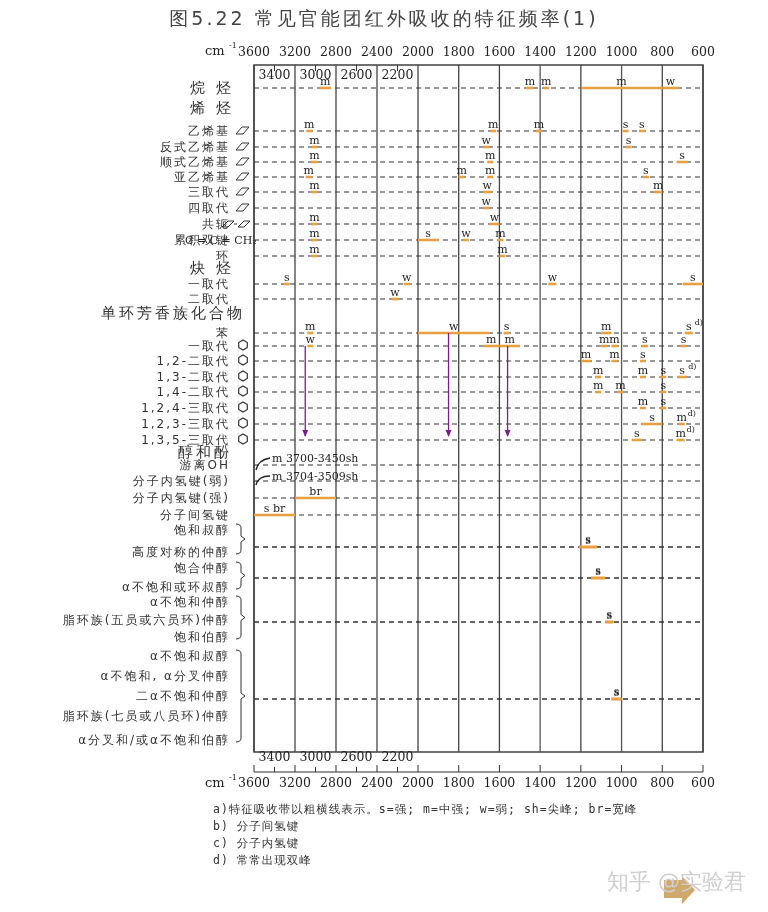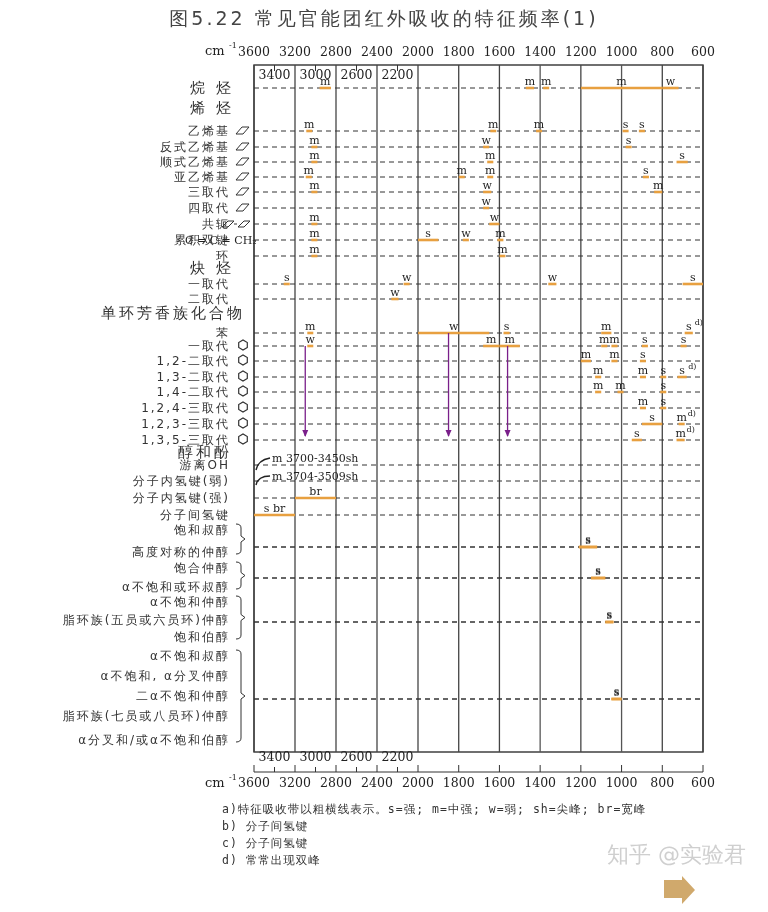--- a/index.html
+++ b/index.html
@@ -1,23 +1,23 @@
 <!DOCTYPE html>
 <html><head>
 <meta charset="utf-8">
 <style>
   html, body { margin:0; padding:0; background:#ffffff; }
   body { width:768px; height:912px; position:relative; overflow:hidden;
          font-family:"DejaVu Serif", "Liberation Serif", serif; color:#222; }
   .title { position:absolute; left:0; width:768px; top:6px; text-align:center;
            font-size:19px; letter-spacing:3px; color:#444; font-family:"DejaVu Sans", sans-serif; }
   #chart { position:absolute; left:0; top:0; width:768px; height:912px; }
-  .foot { position:absolute; left:222px; font-size:11.5px; color:#333; letter-spacing:1px;
+  .foot { position:absolute; left:213px; font-size:11.5px; color:#333; letter-spacing:1px;
           font-family:"DejaVu Sans Mono", monospace; }
-  .wm { position:absolute; right:22px; top:840px; font-size:22px; color:#cfcfcf;
+  .wm { position:absolute; right:22px; top:867px; font-size:22px; color:#cfcfcf;
         font-family:"DejaVu Sans", sans-serif; }
   .wm-logo { position:absolute; left:662px; top:876px; width:34px; height:28px; }
 </style>
 </head>
 <body>
 
 <div class="title">图5.22   常见官能团红外吸收的特征频率(1)</div>
 
 <svg id="chart" xmlns="http://www.w3.org/2000/svg" width="768" height="912" viewBox="0 0 768 912">
     <rect x="254" y="65" width="449" height="687" fill="none" stroke="#333" stroke-width="1.4"></rect>
@@ -346,19 +346,19 @@
     <line x1="305.25" y1="346" x2="305.25" y2="436" stroke="#7a1f8a" stroke-width="1.3"></line>
     <path d="M302.25 430 L305.25 437 L308.25 430 Z" fill="#7a1f8a"></path>
     <line x1="448.5357142857143" y1="333" x2="448.5357142857143" y2="436" stroke="#7a1f8a" stroke-width="1.3"></line>
     <path d="M445.5357142857143 430 L448.5357142857143 437 L451.5357142857143 430 Z" fill="#7a1f8a"></path>
     <line x1="507.57142857142856" y1="346" x2="507.57142857142856" y2="436" stroke="#7a1f8a" stroke-width="1.3"></line>
     <path d="M504.57142857142856 430 L507.57142857142856 437 L510.57142857142856 430 Z" fill="#7a1f8a"></path>
   </svg>
 
 <div class="foot" style="top:802px">a)特征吸收带以粗横线表示。s=强; m=中强; w=弱; sh=尖峰; br=宽峰</div>
 <div class="foot" style="top:819px">b) 分子间氢键</div>
-<div class="foot" style="top:836px">c) 分子间氢键</div>
+<div class="foot" style="top:836px">c) 分子内氢键</div>
 <div class="foot" style="top:853px">d) 常常出现双峰</div>
 
 <svg class="wm-logo" viewBox="0 0 34 28">
   <polygon points="2,4 20,4 20,0 33,14 20,28 20,22 2,22" fill="#c89a52" opacity="0.85"></polygon>
 </svg>
 <div class="wm">知乎 @实验君</div>
 
 </body></html>

